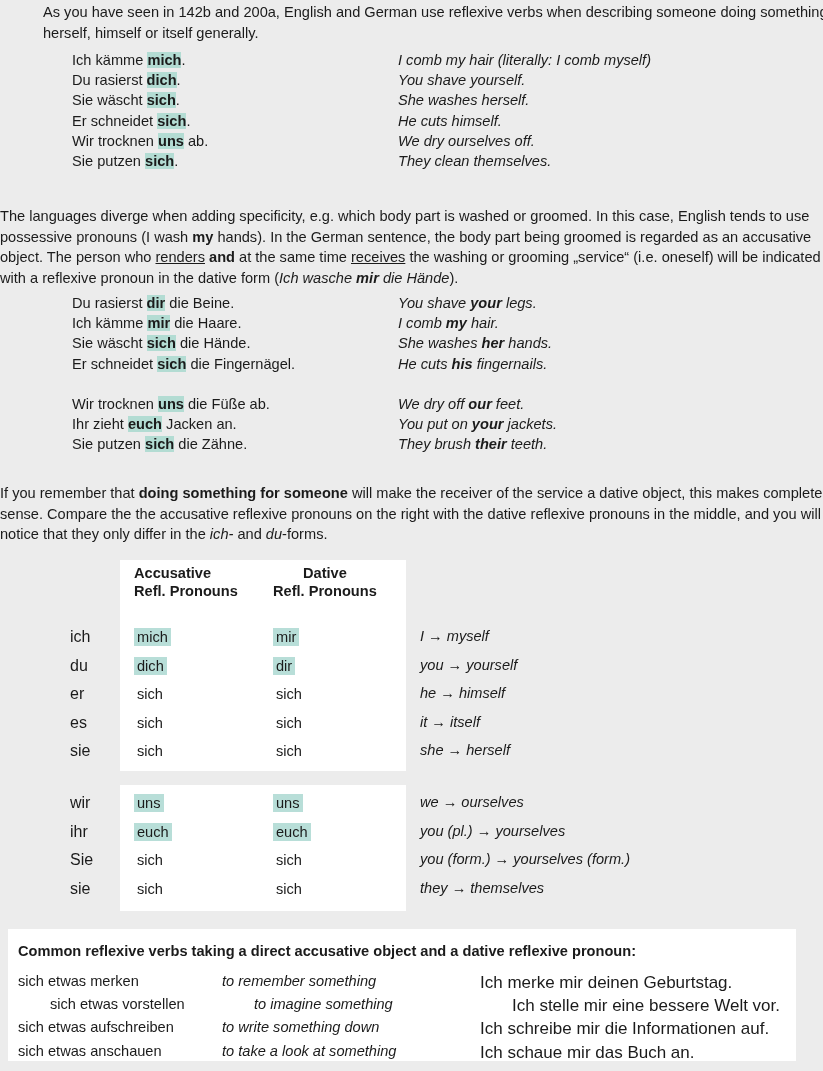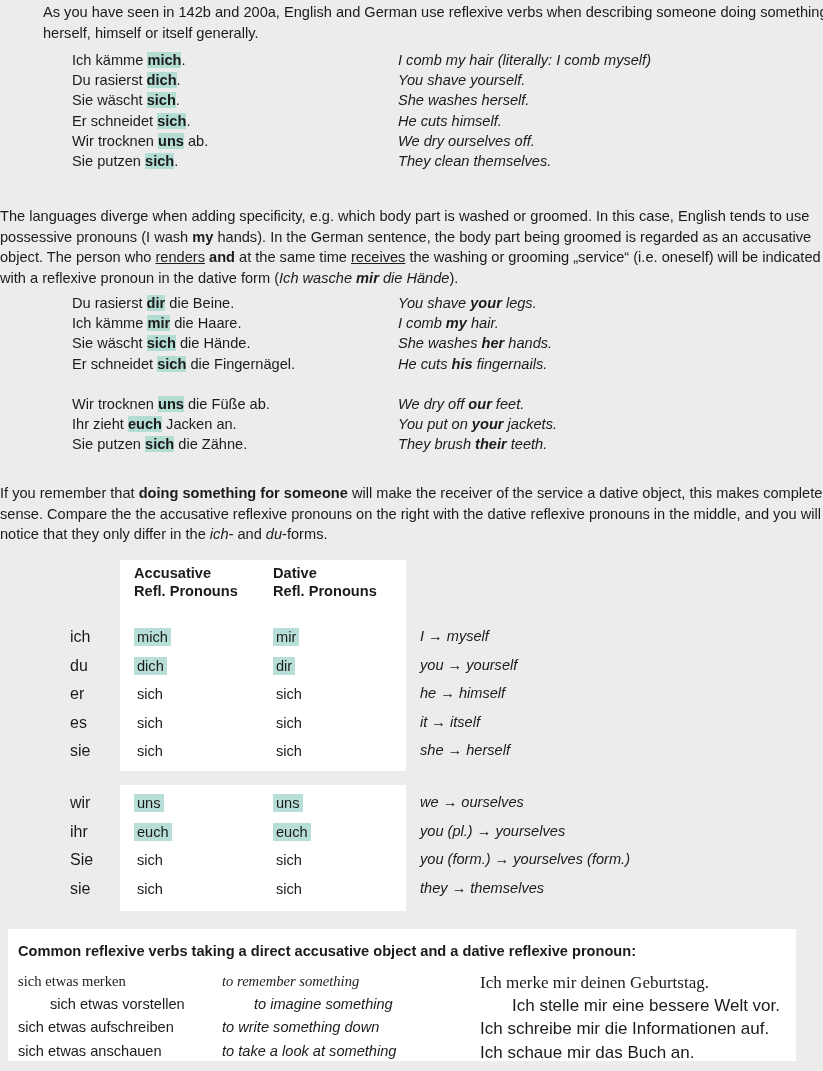--- a/index.html
+++ b/index.html
@@ -122,21 +122,21 @@
     font-size: 14.6px;
   }
   .thead-cell {
     position: absolute;
     top: 0;
     font-weight: bold;
     font-size: 14.6px;
     line-height: 1.26;
   }
   .thead-acc { left: 134px; }
-  .thead-dat { left: 273px; }
+  .thead-dat { left: 273px; text-align: center; }
 
   
   .verb-box {
     position: absolute;
     left: 8px;
     top: 929px;
     width: 788px;
     height: 132px;
     background: #ffffff;
   }
@@ -320,21 +320,21 @@
         <div class="c-acc">sich</div>
         <div class="c-dat">sich</div>
         <div class="c-gloss">they → themselves</div>
       </div>
     </div>
 </div>
 
 <div class="verb-box">
   <div class="verb-title">Common reflexive verbs taking a direct accusative object and a dative reflexive pronoun:</div>
   <div id="verb-rows">
-      <div class="vrow" style="top: 44px; font-family: Liberation Serif, serif;">
+      <div class="vrow" style="top: 44px;">
         <div class="v-de">sich etwas merken</div>
         <div class="v-en">to remember something</div>
         <div class="v-ex">Ich merke mir deinen Geburtstag.</div>
       </div>
       <div class="vrow" style="top: 67.2px; margin-left: 32px;">
         <div class="v-de">sich etwas vorstellen</div>
         <div class="v-en">to imagine something</div>
         <div class="v-ex">Ich stelle mir eine bessere Welt vor.</div>
       </div>
       <div class="vrow" style="top: 90.4px;">

